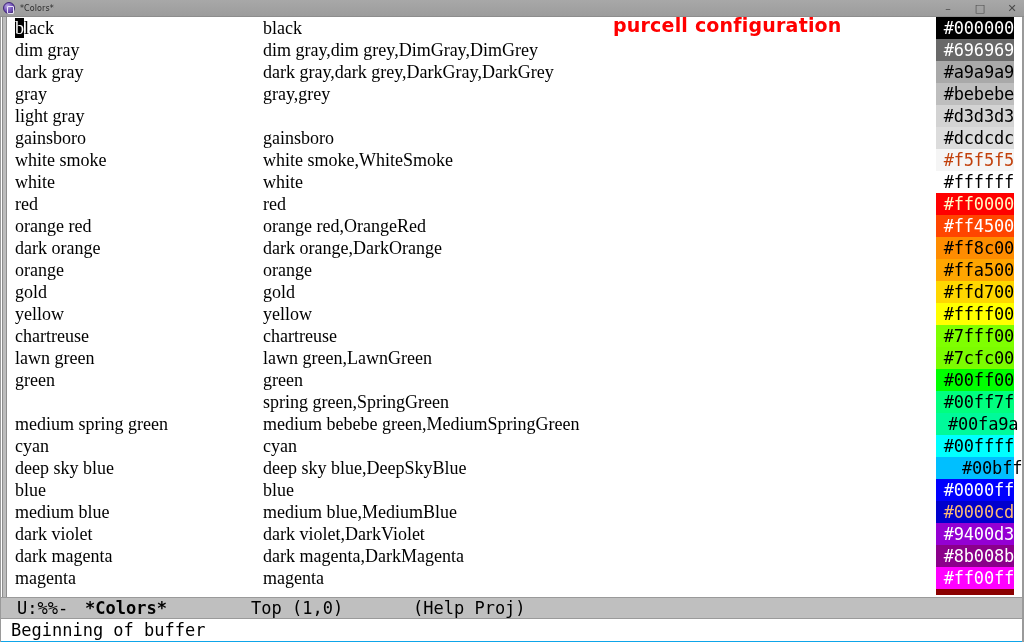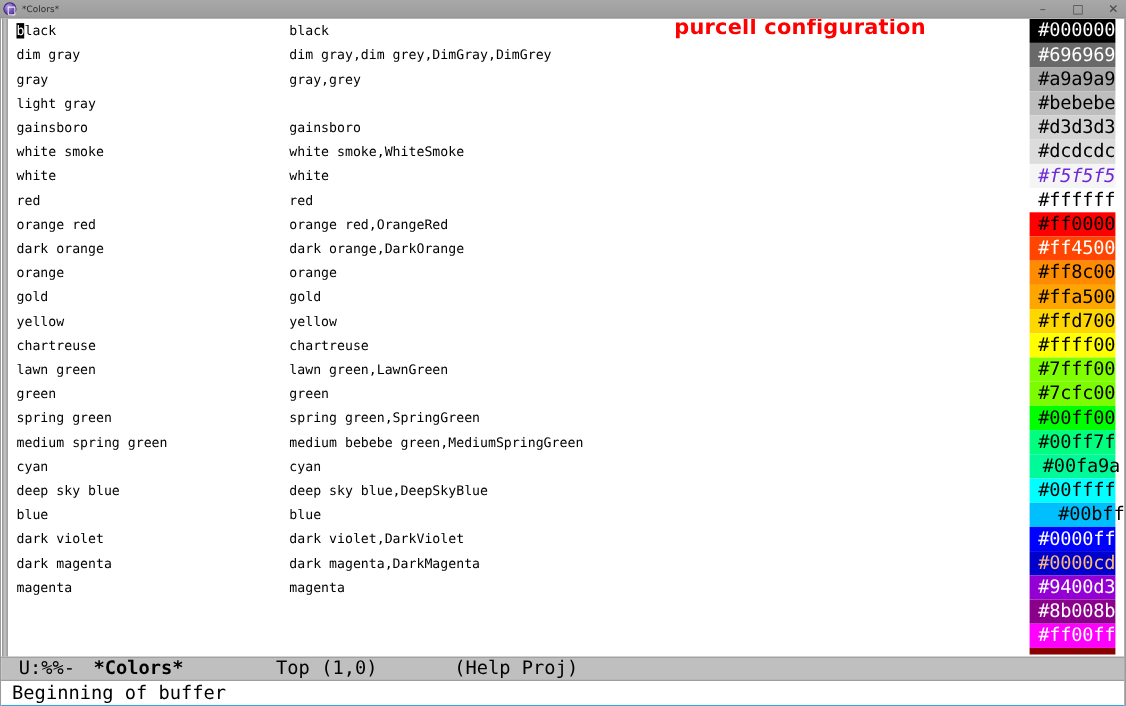--- a/index.html
+++ b/index.html
@@ -116,22 +116,23 @@
     flex: 1 1 auto;
     overflow: hidden;
     padding-left: 3px;
   }
 
   .row {
     position: relative;
     height: 22px;
     line-height: 22px;
     white-space: nowrap;
-    font-size: 12px;
+    font-size: 18px;
     color: #000000;
+    font-family: Liberation Serif, serif;
   }
   .col-name {
     position: absolute;
     left: 4px; top: 0;
   }
   .col-alias {
     position: absolute;
     left: 252px; top: 0;
   }
   .cursor-char {
@@ -227,20 +228,24 @@
         <div id="rows">
             <div class="row">
               <span class="col-name"><span class="cursor-char">b</span>lack</span>
               <span class="col-alias">black</span>
             </div>
             <div class="row">
               <span class="col-name">dim gray</span>
               <span class="col-alias">dim gray,dim grey,DimGray,DimGrey</span>
             </div>
             <div class="row">
+              <span class="col-name">dark gray</span>
+              <span class="col-alias">dark gray,dark grey,DarkGray,DarkGrey</span>
+            </div>
+            <div class="row">
               <span class="col-name">gray</span>
               <span class="col-alias">gray,grey</span>
             </div>
             <div class="row">
               <span class="col-name">light gray</span>
             </div>
             <div class="row">
               <span class="col-name">gainsboro</span>
               <span class="col-alias">gainsboro</span>
             </div>
@@ -282,38 +287,41 @@
             </div>
             <div class="row">
               <span class="col-name">lawn green</span>
               <span class="col-alias">lawn green,LawnGreen</span>
             </div>
             <div class="row">
               <span class="col-name">green</span>
               <span class="col-alias">green</span>
             </div>
             <div class="row">
-              <span class="col-name">spring green</span>
               <span class="col-alias">spring green,SpringGreen</span>
             </div>
             <div class="row">
               <span class="col-name">medium spring green</span>
               <span class="col-alias">medium bebebe green,MediumSpringGreen</span>
             </div>
             <div class="row">
               <span class="col-name">cyan</span>
               <span class="col-alias">cyan</span>
             </div>
             <div class="row">
               <span class="col-name">deep sky blue</span>
               <span class="col-alias">deep sky blue,DeepSkyBlue</span>
             </div>
             <div class="row">
               <span class="col-name">blue</span>
               <span class="col-alias">blue</span>
+            </div>
+            <div class="row">
+              <span class="col-name">medium blue</span>
+              <span class="col-alias">medium blue,MediumBlue</span>
             </div>
             <div class="row">
               <span class="col-name">dark violet</span>
               <span class="col-alias">dark violet,DarkViolet</span>
             </div>
             <div class="row">
               <span class="col-name">dark magenta</span>
               <span class="col-alias">dark magenta,DarkMagenta</span>
             </div>
             <div class="row">
@@ -325,23 +333,23 @@
               <span class="col-alias"></span>
             </div>
           </div>
         <div id="swatches">
             <div class="swatch" style="background: rgb(0, 0, 0); color: rgb(255, 255, 255);">#000000</div>
             <div class="swatch" style="background: rgb(105, 105, 105); color: rgb(255, 255, 255);">#696969</div>
             <div class="swatch" style="background: rgb(169, 169, 169); color: rgb(0, 0, 0);">#a9a9a9</div>
             <div class="swatch" style="background: rgb(190, 190, 190); color: rgb(0, 0, 0);">#bebebe</div>
             <div class="swatch" style="background: rgb(211, 211, 211); color: rgb(0, 0, 0);">#d3d3d3</div>
             <div class="swatch" style="background: rgb(220, 220, 220); color: rgb(0, 0, 0);">#dcdcdc</div>
-            <div class="swatch" style="background: rgb(245, 245, 245); color: #6d28d9; font-style: italic;">#f5f5f5</div>
+            <div class="swatch" style="background: rgb(245, 245, 245); color: #c2410c;">#f5f5f5</div>
             <div class="swatch" style="background: rgb(255, 255, 255); color: rgb(0, 0, 0);">#ffffff</div>
-            <div class="swatch" style="background: rgb(255, 0, 0); color: #000000;">#ff0000</div>
+            <div class="swatch" style="background: rgb(255, 0, 0); color: #fef9c3;">#ff0000</div>
             <div class="swatch" style="background: rgb(255, 69, 0); color: rgb(255, 255, 255);">#ff4500</div>
             <div class="swatch" style="background: rgb(255, 140, 0); color: rgb(0, 0, 0);">#ff8c00</div>
             <div class="swatch" style="background: rgb(255, 165, 0); color: rgb(0, 0, 0);">#ffa500</div>
             <div class="swatch" style="background: rgb(255, 215, 0); color: rgb(0, 0, 0);">#ffd700</div>
             <div class="swatch" style="background: rgb(255, 255, 0); color: rgb(0, 0, 0);">#ffff00</div>
             <div class="swatch" style="background: rgb(127, 255, 0); color: rgb(0, 0, 0);">#7fff00</div>
             <div class="swatch" style="background: rgb(124, 252, 0); color: rgb(0, 0, 0);">#7cfc00</div>
             <div class="swatch" style="background: rgb(0, 255, 0); color: rgb(0, 0, 0);">#00ff00</div>
             <div class="swatch" style="background: rgb(0, 255, 127); color: rgb(0, 0, 0);">#00ff7f</div>
             <div class="swatch" style="background: rgb(0, 250, 154); color: rgb(0, 0, 0); padding-left: 12px;">#00fa9a</div>

